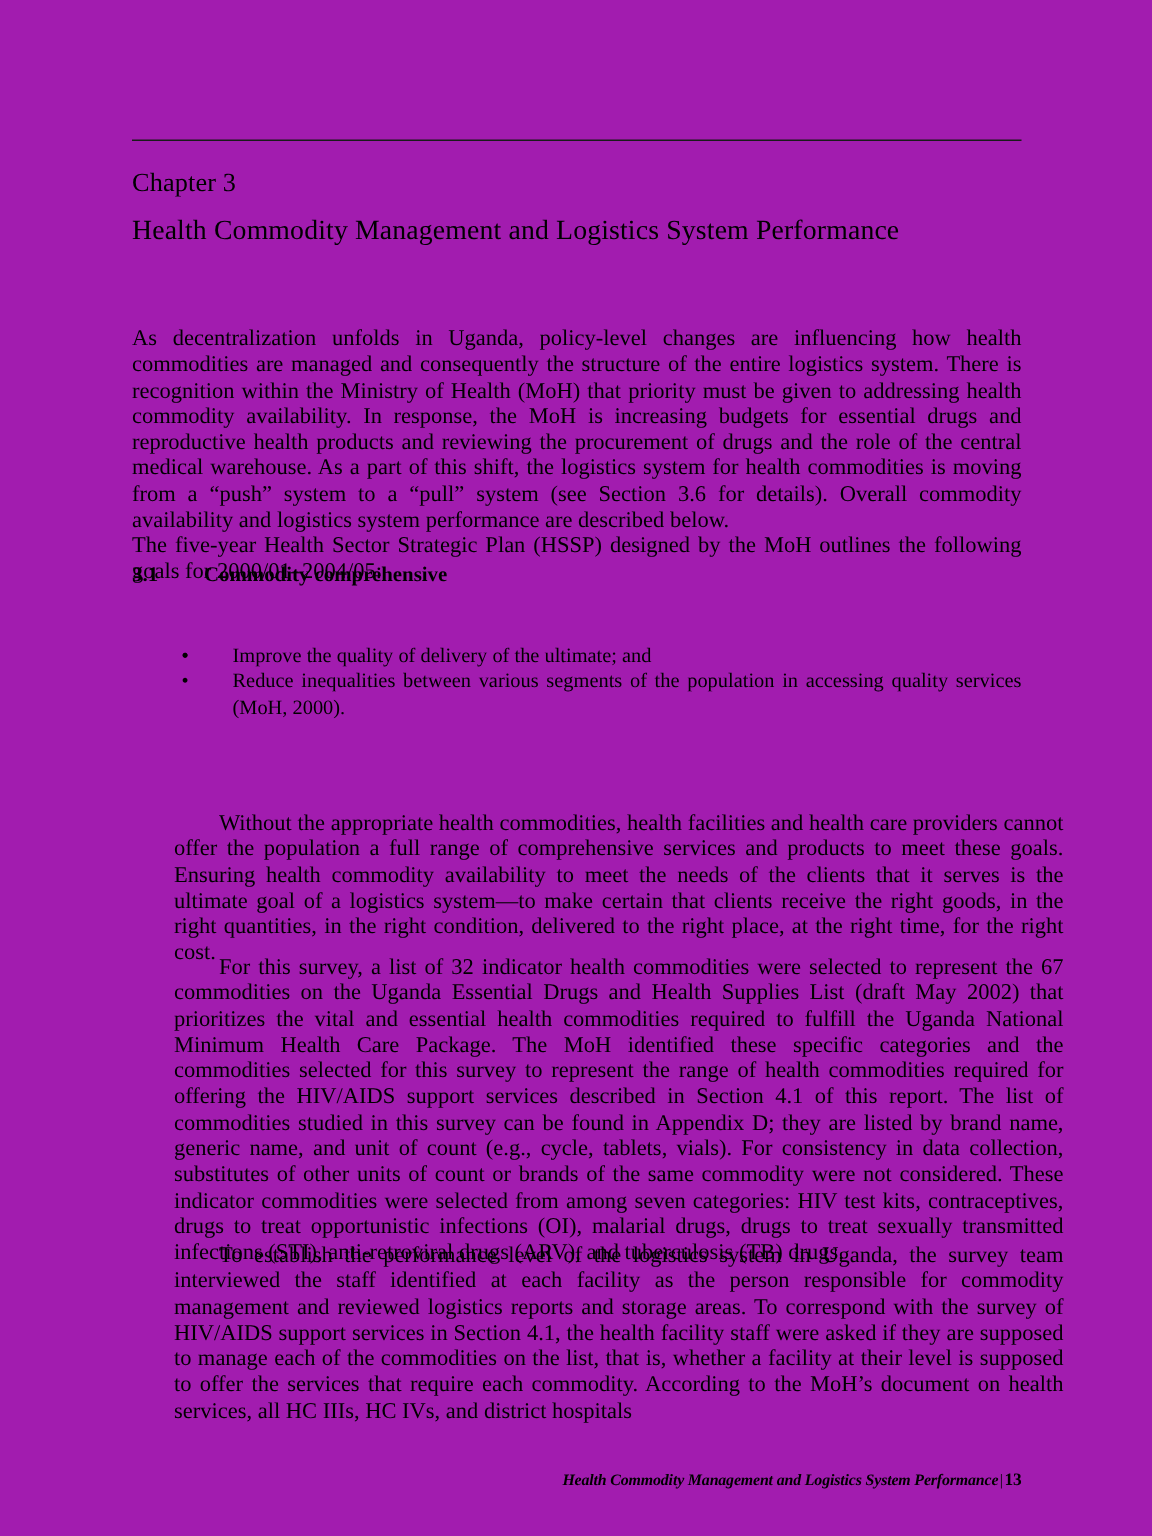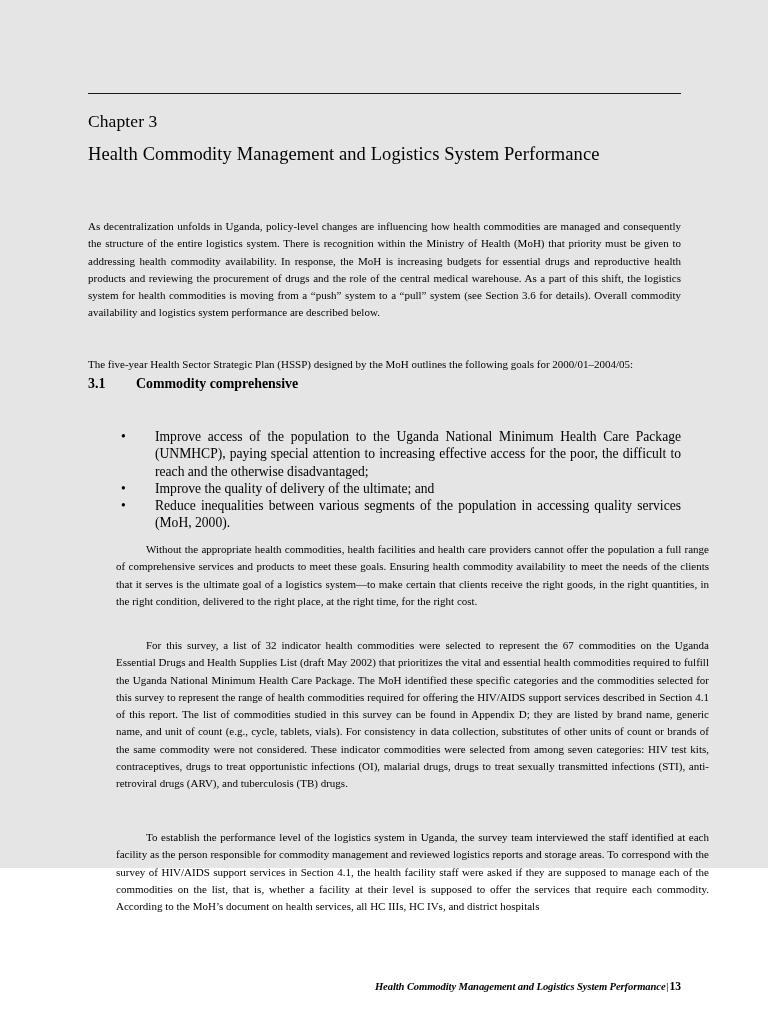--- a/index.html
+++ b/index.html
@@ -14,22 +14,22 @@
     position: relative;
     font-family: "Liberation Serif", "DejaVu Serif", serif;
     color: #000000;
     overflow: hidden;
   }
 
   .page {
     position: absolute;
     left: 0; top: 0;
     width: 768px;
-    height: 868px;
-    background: #e5e5e5;
+    height: 1024px;
+    background: #a21caf;
   }
 
   .top-rule {
     position: absolute;
     left: 88px;
     top: 93px;
     width: 593px;
     height: 0;
     border-top: 1.6px solid #1a1a1a;
   }
@@ -50,21 +50,21 @@
     width: 593px;
     font-size: 18.5px;
     line-height: 24px;
     letter-spacing: 0.1px;
   }
 
   .body-block {
     position: absolute;
     left: 88px;
     width: 593px;
-    font-size: 11px;
+    font-size: 15px;
     line-height: 17.3px;
     text-align: justify;
     text-justify: inter-word;
     hyphens: none;
   }
 
   .para-indent {
     text-indent: 30px;
     margin-left: 28px;
   }
@@ -140,21 +140,20 @@
 
   <div class="section-head" style="top: 343px;">
     <span class="num">3.1</span><span>Commodity comprehensive</span>
   </div>
 
   <div class="body-block" style="top: 356px;">The five-year Health Sector Strategic Plan (HSSP) designed by the MoH outlines the following goals for 2000/01–2004/05:</div>
 
   <div class="bullet-list" style="top: 428px;">
     <div class="bullet-row">
       <span class="bullet-mark">•</span>
-      <span>Improve access of the population to the Uganda National Minimum Health Care Package (UNMHCP), paying special attention to increasing effective access for the poor, the difficult to reach and the otherwise disadvantaged;</span>
     </div>
     <div class="bullet-row">
       <span class="bullet-mark">•</span>
       <span>Improve the quality of delivery of the ultimate; and</span>
     </div>
     <div class="bullet-row">
       <span class="bullet-mark">•</span>
       <span>Reduce inequalities between various segments of the population in accessing quality services (MoH, 2000).</span>
     </div>
   </div>

